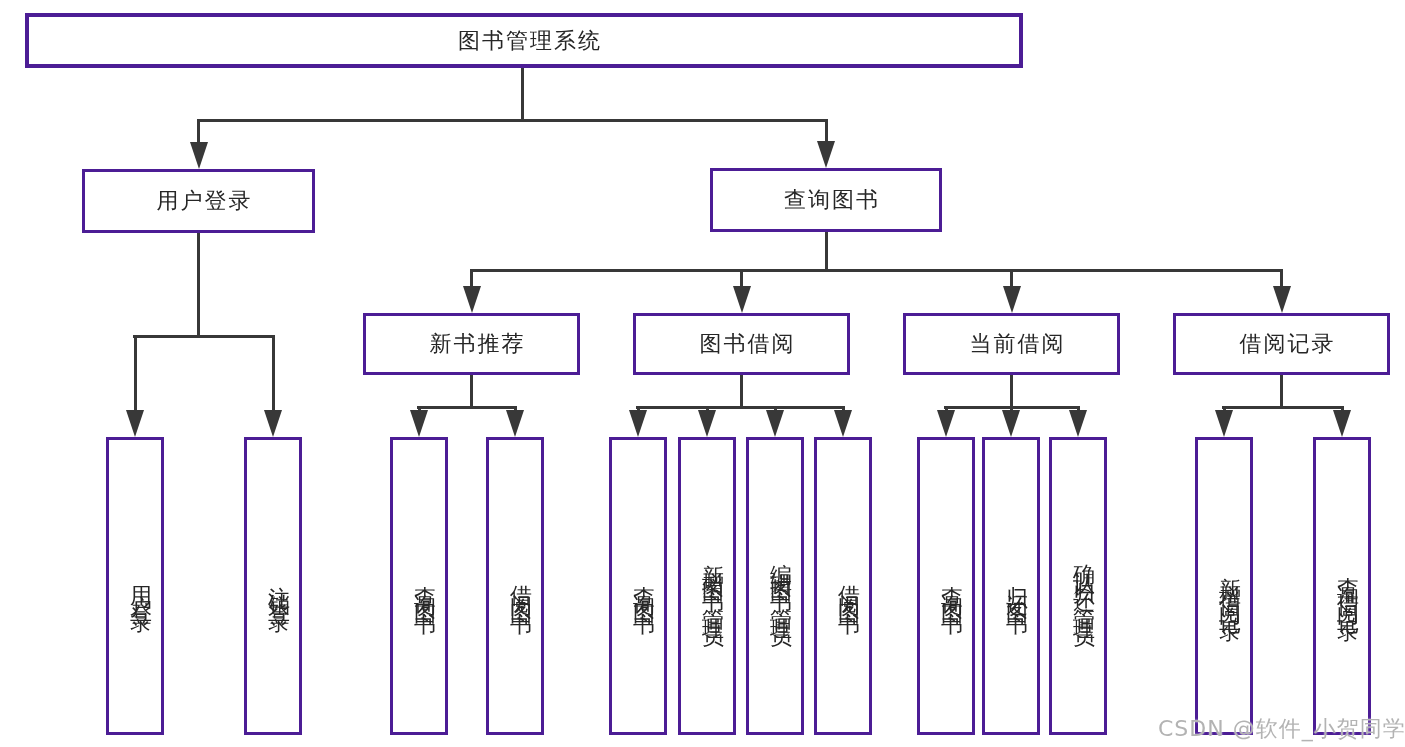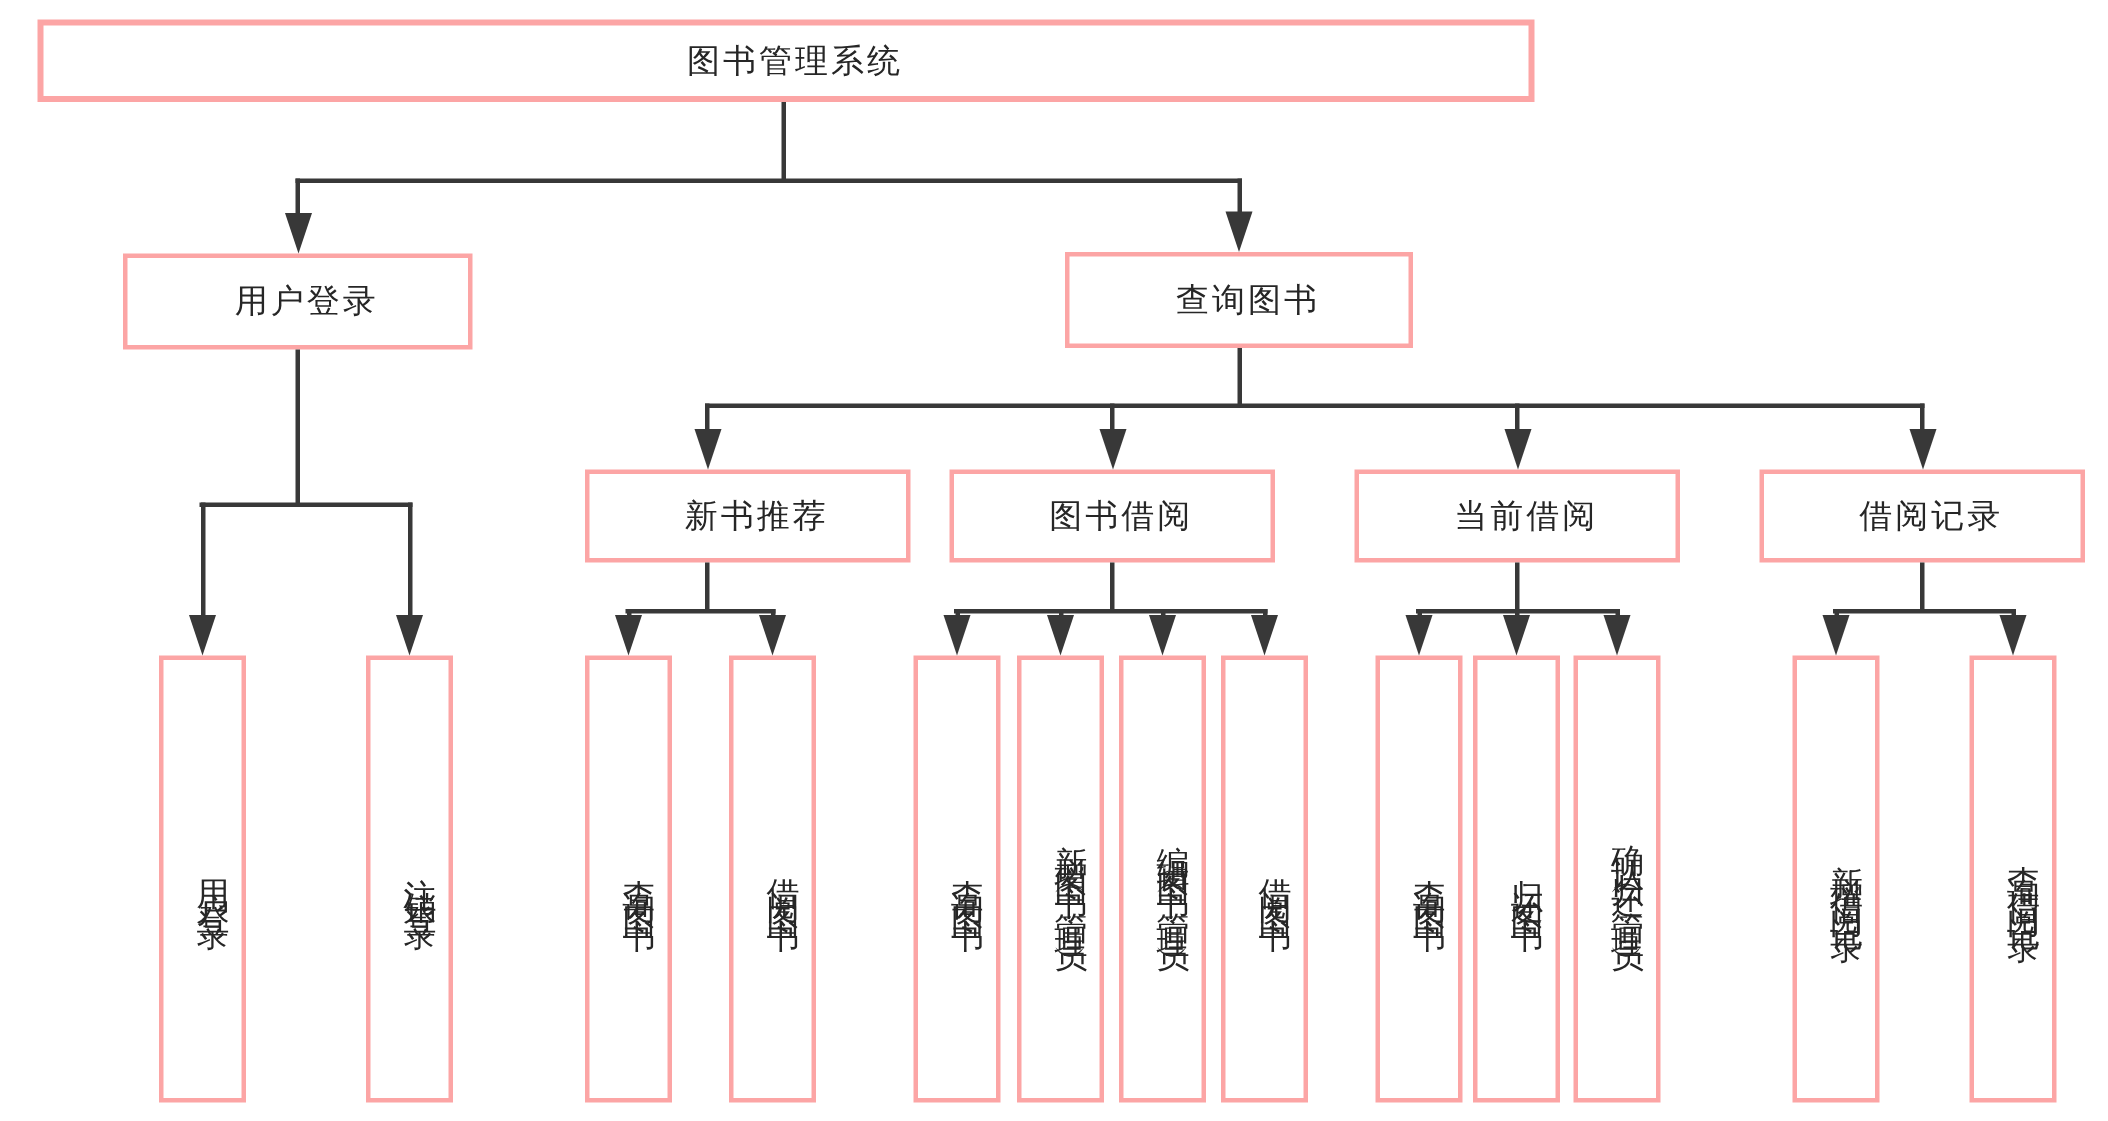--- a/index.html
+++ b/index.html
@@ -2,21 +2,21 @@
 <html><head>
 <meta charset="utf-8">
 <style>
   html,body{margin:0;padding:0;background:#ffffff;}
   #canvas{
     position:relative;width:1405px;height:747px;background:#ffffff;
     font-family:"DejaVu Sans","Liberation Sans",sans-serif;overflow:hidden;
   }
   .box{
     position:absolute;box-sizing:border-box;background:#ffffff;
-    border:3px solid #fca5a5;display:flex;align-items:center;justify-content:center;padding-left:12px;
+    border:3px solid #4c1d95;display:flex;align-items:center;justify-content:center;padding-left:12px;
   }
   .box.root{border-width:4px;}
   .htext{
     font-size:22px;color:#262626;letter-spacing:2px;white-space:nowrap;
   }
   .vtext{
     writing-mode:vertical-rl;text-orientation:mixed;
     font-size:22px;color:#262626;letter-spacing:9px;line-height:1;
   }
   .leaf{width:58px;top:437px;height:298px;}
@@ -44,21 +44,21 @@
     <span class="htext">图书管理系统</span>
   </div>
 
   <div class="box" style="left:82px;top:169px;width:233px;height:64px;">
     <span class="htext">用户登录</span>
   </div>
   <div class="box" style="left:710px;top:168px;width:232px;height:64px;">
     <span class="htext">查询图书</span>
   </div>
 
-  <div class="box l3" style="left:363px;margin-left:27px;">
+  <div class="box l3" style="left:363px;">
     <span class="htext">新书推荐</span>
   </div>
   <div class="box l3" style="left:633px;">
     <span class="htext">图书借阅</span>
   </div>
   <div class="box l3" style="left:903px;">
     <span class="htext">当前借阅</span>
   </div>
   <div class="box l3" style="left:1173px;">
     <span class="htext">借阅记录</span>
@@ -101,20 +101,21 @@
     <span class="vtext">确认归还（管理员）</span>
   </div>
 
   <div class="box leaf" style="left:1195px;">
     <span class="vtext">新增借阅记录</span>
   </div>
   <div class="box leaf" style="left:1313px;">
     <span class="vtext">查询借阅记录</span>
   </div>
 
+  <div class="watermark">CSDN @软件_小贺同学</div>
 <div class="vline" style="left: 521px; top: 68px; height: 52px;"></div>
     <div class="vline" style="left: 197px; top: 119px; height: 28px;"></div>
     <div class="vline" style="left: 825px; top: 119px; height: 28px;"></div>
     <div class="vline" style="left: 197px; top: 233px; height: 103px;"></div>
     <div class="vline" style="left: 134px; top: 335px; height: 78px;"></div>
     <div class="vline" style="left: 272px; top: 335px; height: 78px;"></div>
     <div class="vline" style="left: 825px; top: 232px; height: 38px;"></div>
     <div class="vline" style="left: 470px; top: 269px; height: 20px;"></div>
     <div class="vline" style="left: 740px; top: 269px; height: 20px;"></div>
     <div class="vline" style="left: 1010px; top: 269px; height: 20px;"></div>

